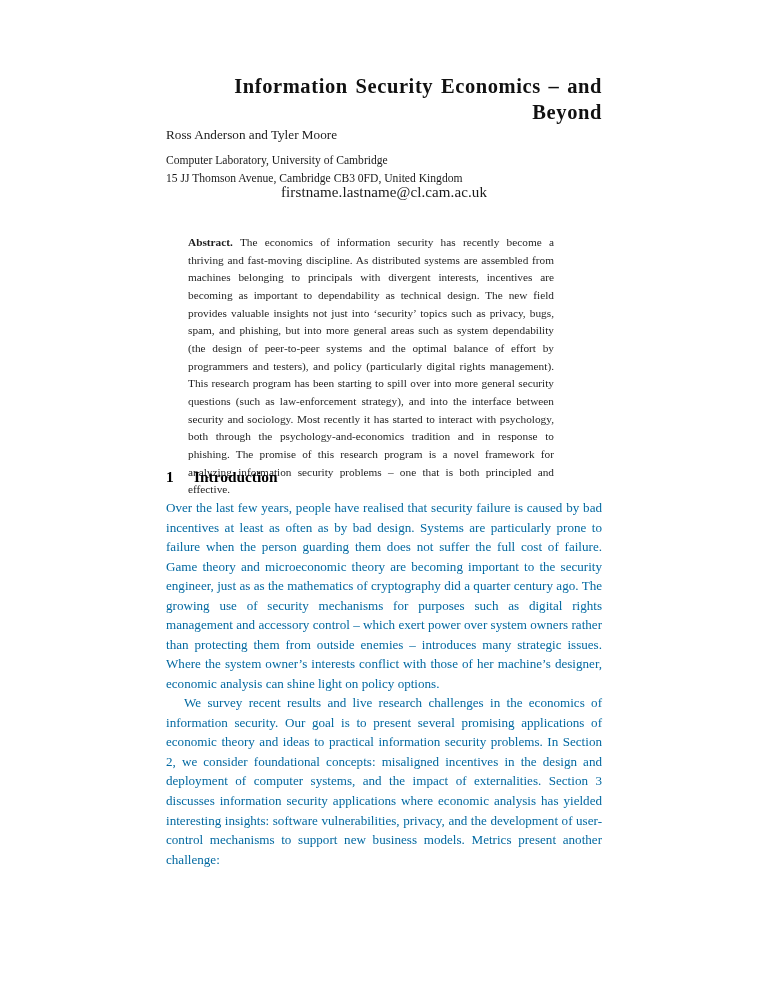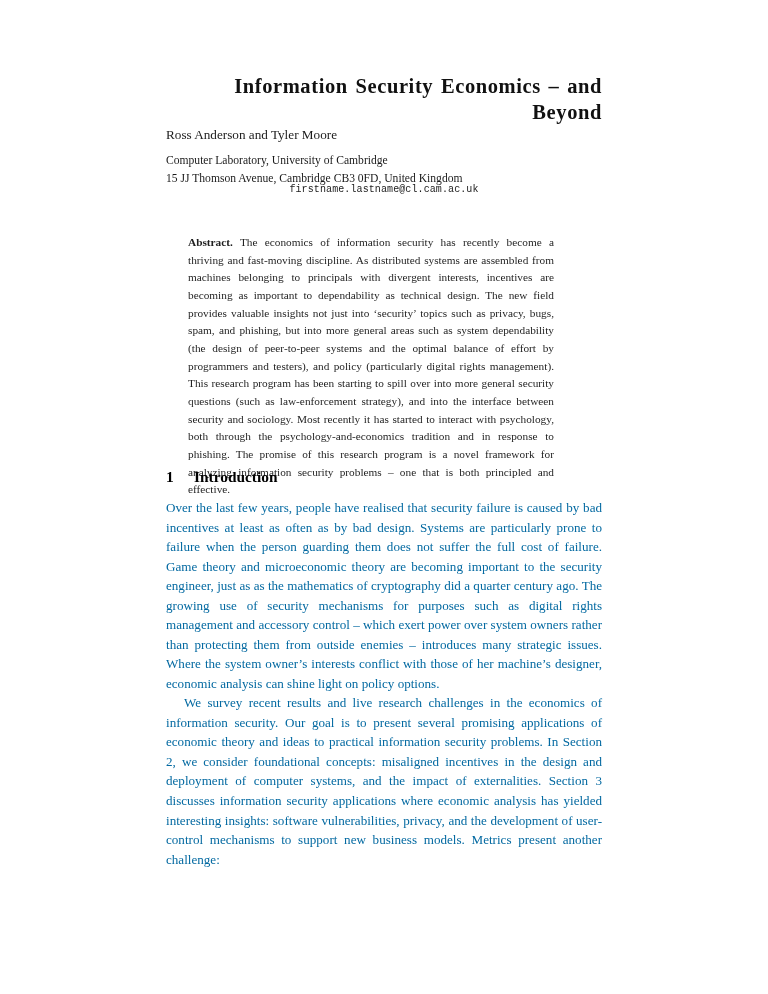--- a/index.html
+++ b/index.html
@@ -67,22 +67,22 @@
     color: #1a1a1a;
   }
   .affiliation div { white-space: nowrap; }
 
   .email {
     position: absolute;
     left: 166px;
     top: 184px;
     width: 436px;
     text-align: center;
-    font-family: Liberation Mono, monospace;
-    font-size: 10px;
+    font-family: Liberation Serif, serif;
+    font-size: 15px;
     letter-spacing: 0.1px;
     color: #1a1a1a;
   }
 
   
   .abstract {
     position: absolute;
     left: 188px;
     top: 234px;
     width: 366px;

